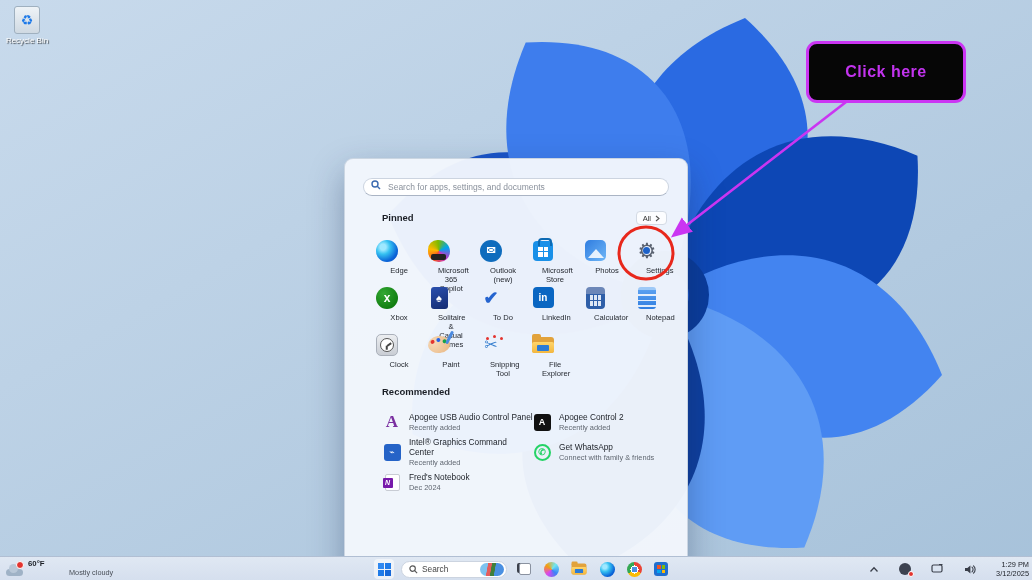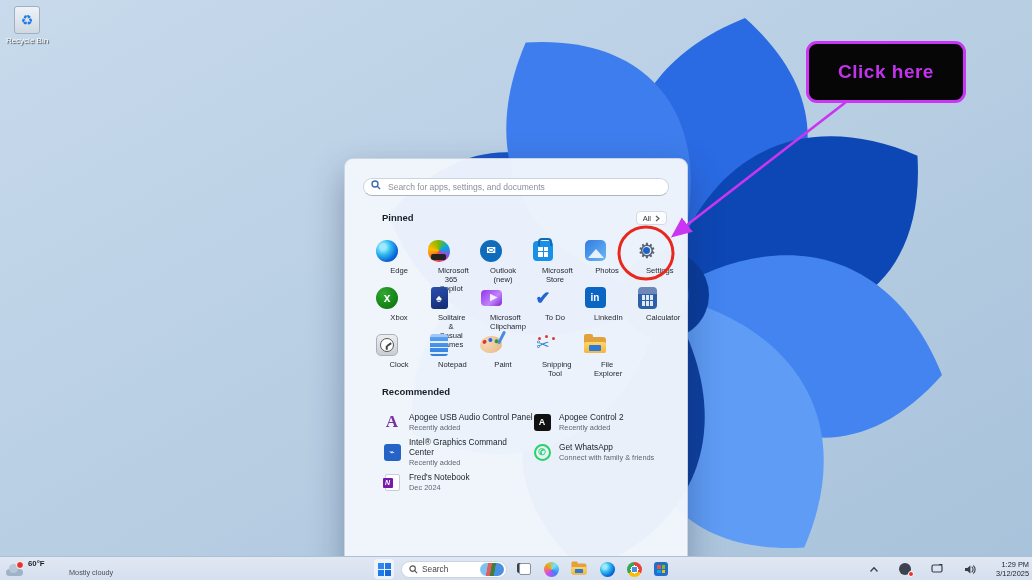--- a/index.html
+++ b/index.html
@@ -12,21 +12,21 @@
   
   .recycle { position:absolute; left:4px; top:6px; width:46px; z-index:1; display:flex; flex-direction:column; align-items:center; gap:2px; }
   .recycle .rb-icon { width:26px; height:28px; background:linear-gradient(180deg,#eef3f7,#cfd9e2); border-radius:3px; border:1px solid #9fb0bf; display:flex; align-items:center; justify-content:center; }
   .recycle .rb-glyph { color:#1e7ae8; font-size:14px; line-height:1; }
   .recycle .rb-label { font-size:8px; color:#fff; text-shadow:1px 1px 1px rgba(0,0,0,.75); text-align:center; }
 
   
   .callout { position:absolute; left:806px; top:41px; width:160px; height:62px; z-index:9;
     background:#060606; border:3px solid #cb35f3; border-radius:11px;
     display:flex; align-items:center; justify-content:center; }
-  .callout span { color:#c233ee; font-size:19px; font-weight:bold; letter-spacing:.5px; }
+  .callout span { color:#c233ee; font-size:16px; font-weight:bold; letter-spacing:.5px; }
 
   .overlay-svg { position:absolute; inset:0; z-index:8; pointer-events:none; }
 
   
   .startmenu { position:absolute; left:344px; top:158px; width:344px; height:454px; z-index:5;
     background:rgba(242,246,252,.97); border:1px solid rgba(160,175,195,.45); border-radius:9px;
     box-shadow:0 14px 34px rgba(20,40,80,.35); }
   .sm-search { position:absolute; left:18px; right:18px; top:17px; height:18px; }
   .sm-search input { width:100%; height:100%; border-radius:10px; border:1px solid #ccd4e0; border-bottom-color:#aab4c4;
     background:#fff; font-size:8.5px; padding:0 8px 0 24px; color:#333; outline:none; font-family:"Liberation Sans",sans-serif; }
@@ -254,26 +254,20 @@
         <span class="lbl">Xbox</span>
       </div>
       <div class="app">
         <span class="ic">
             <span class="i-sol">♠</span>
           </span>
         <span class="lbl">Solitaire &amp; Casual Games</span>
       </div>
       <div class="app">
         <span class="ic">
-            <span class="i-clip"></span>
-          </span>
-        <span class="lbl">Microsoft Clipchamp</span>
-      </div>
-      <div class="app">
-        <span class="ic">
             <span class="i-todo">✔</span>
           </span>
         <span class="lbl">To Do</span>
       </div>
       <div class="app">
         <span class="ic">
             <span class="i-li">in</span>
           </span>
         <span class="lbl">LinkedIn</span>
       </div>
@@ -288,31 +282,31 @@
                 <i></i>
                 <i></i>
               </span>
             </span>
         </span>
         <span class="lbl">Calculator</span>
       </div>
 
       <div class="app">
         <span class="ic">
+            <span class="i-notepad"></span>
+          </span>
+        <span class="lbl">Notepad</span>
+      </div>
+      <div class="app">
+        <span class="ic">
             <span class="i-clock">
               <span class="clockface"></span>
             </span>
           </span>
         <span class="lbl">Clock</span>
-      </div>
-      <div class="app">
-        <span class="ic">
-            <span class="i-notepad"></span>
-          </span>
-        <span class="lbl">Notepad</span>
       </div>
       <div class="app">
         <span class="ic">
             <span class="i-paint">
               <i></i>
               <i></i>
               <i></i>
             </span>
           </span>
         <span class="lbl">Paint</span>

